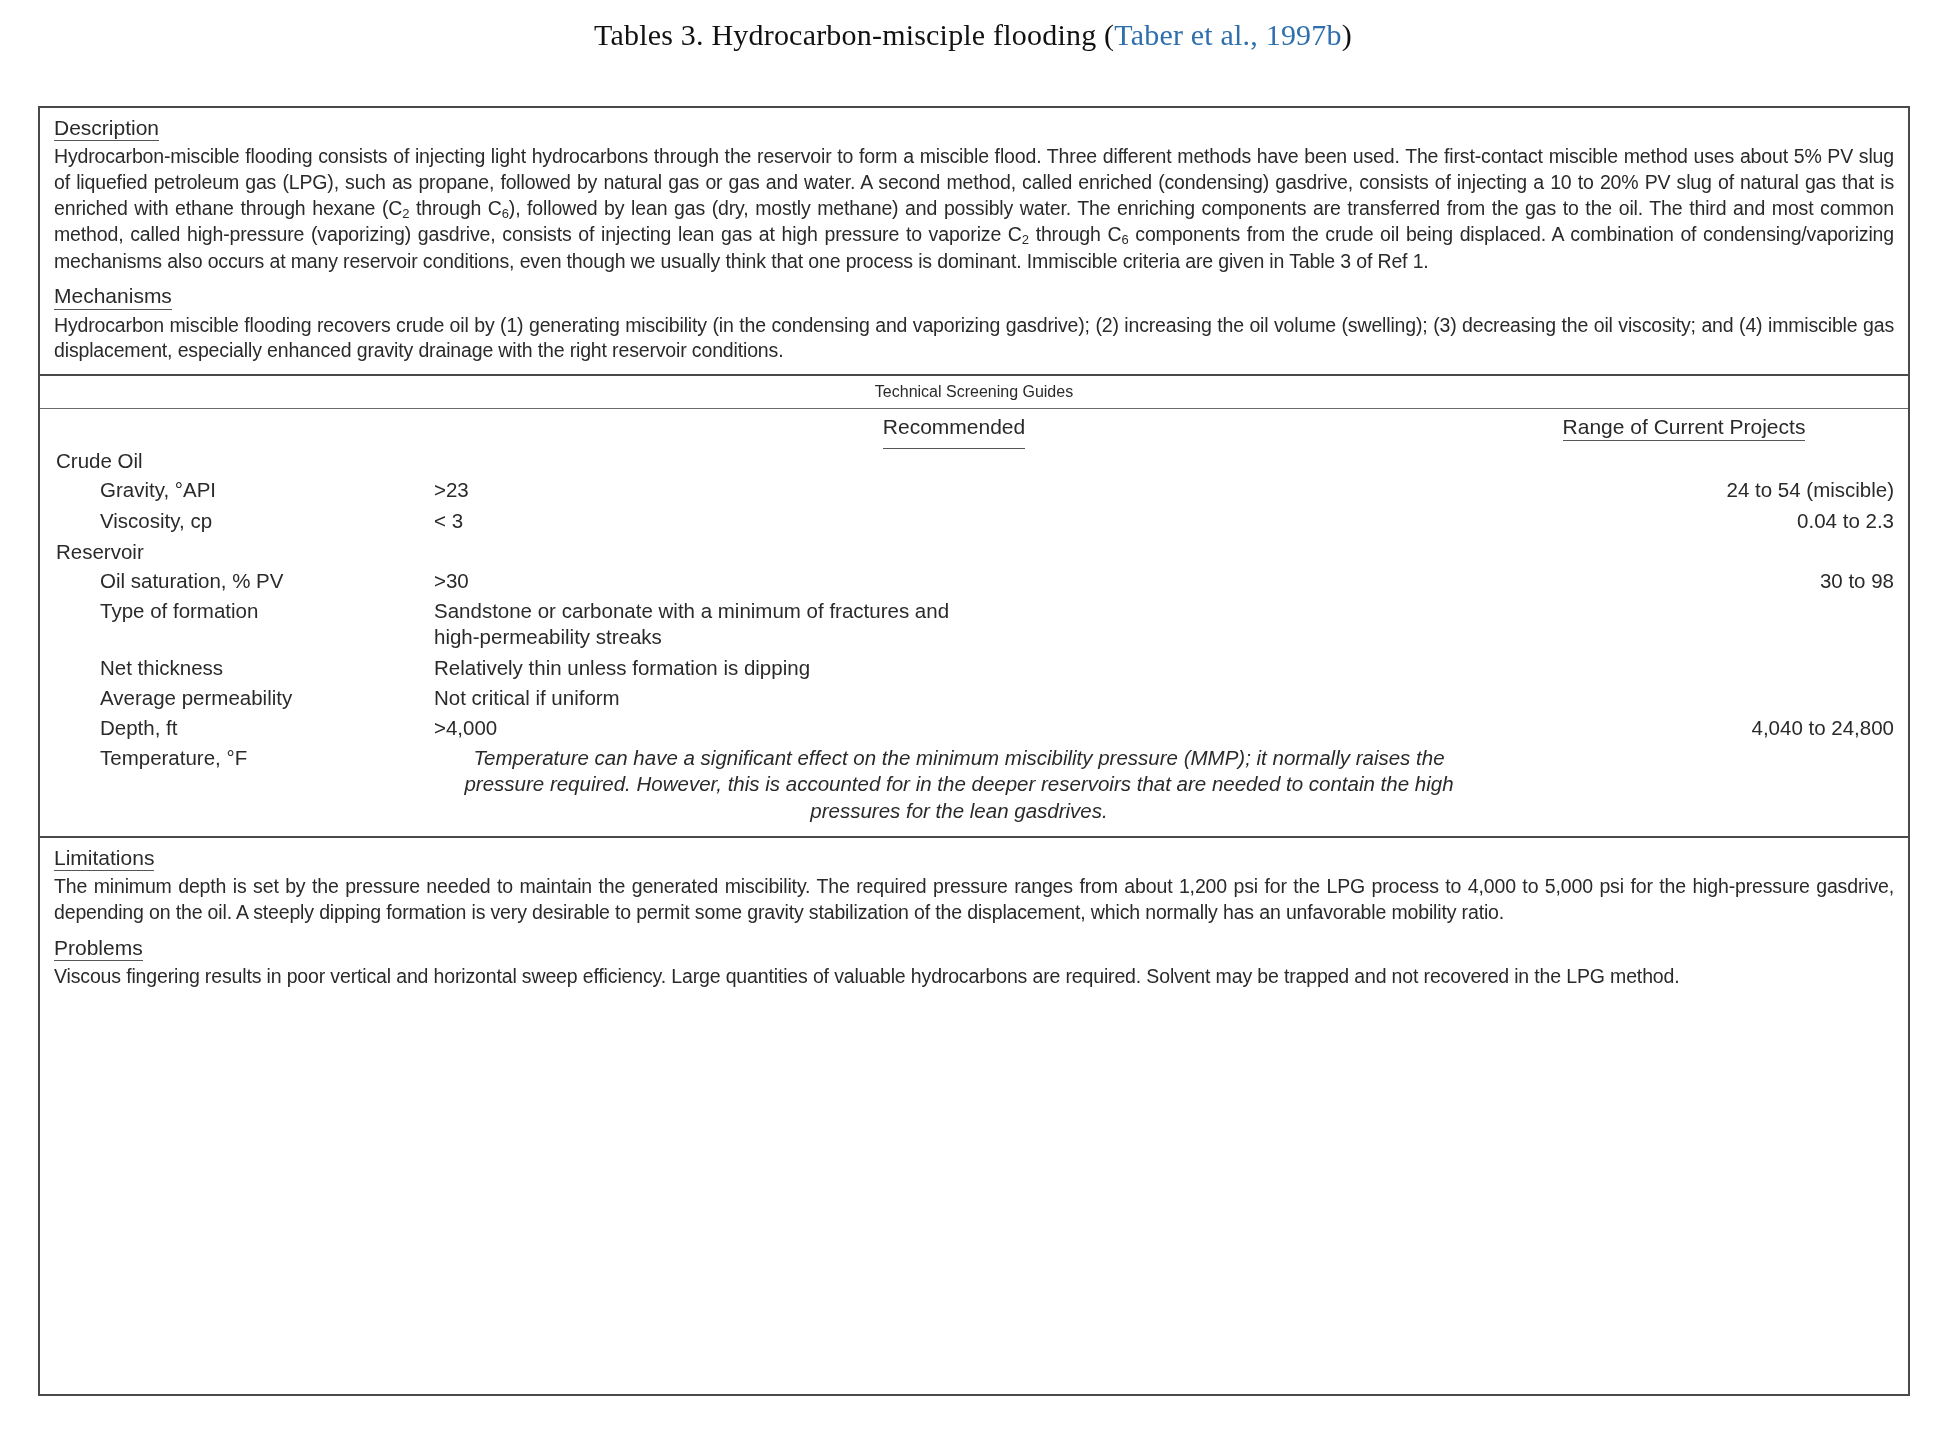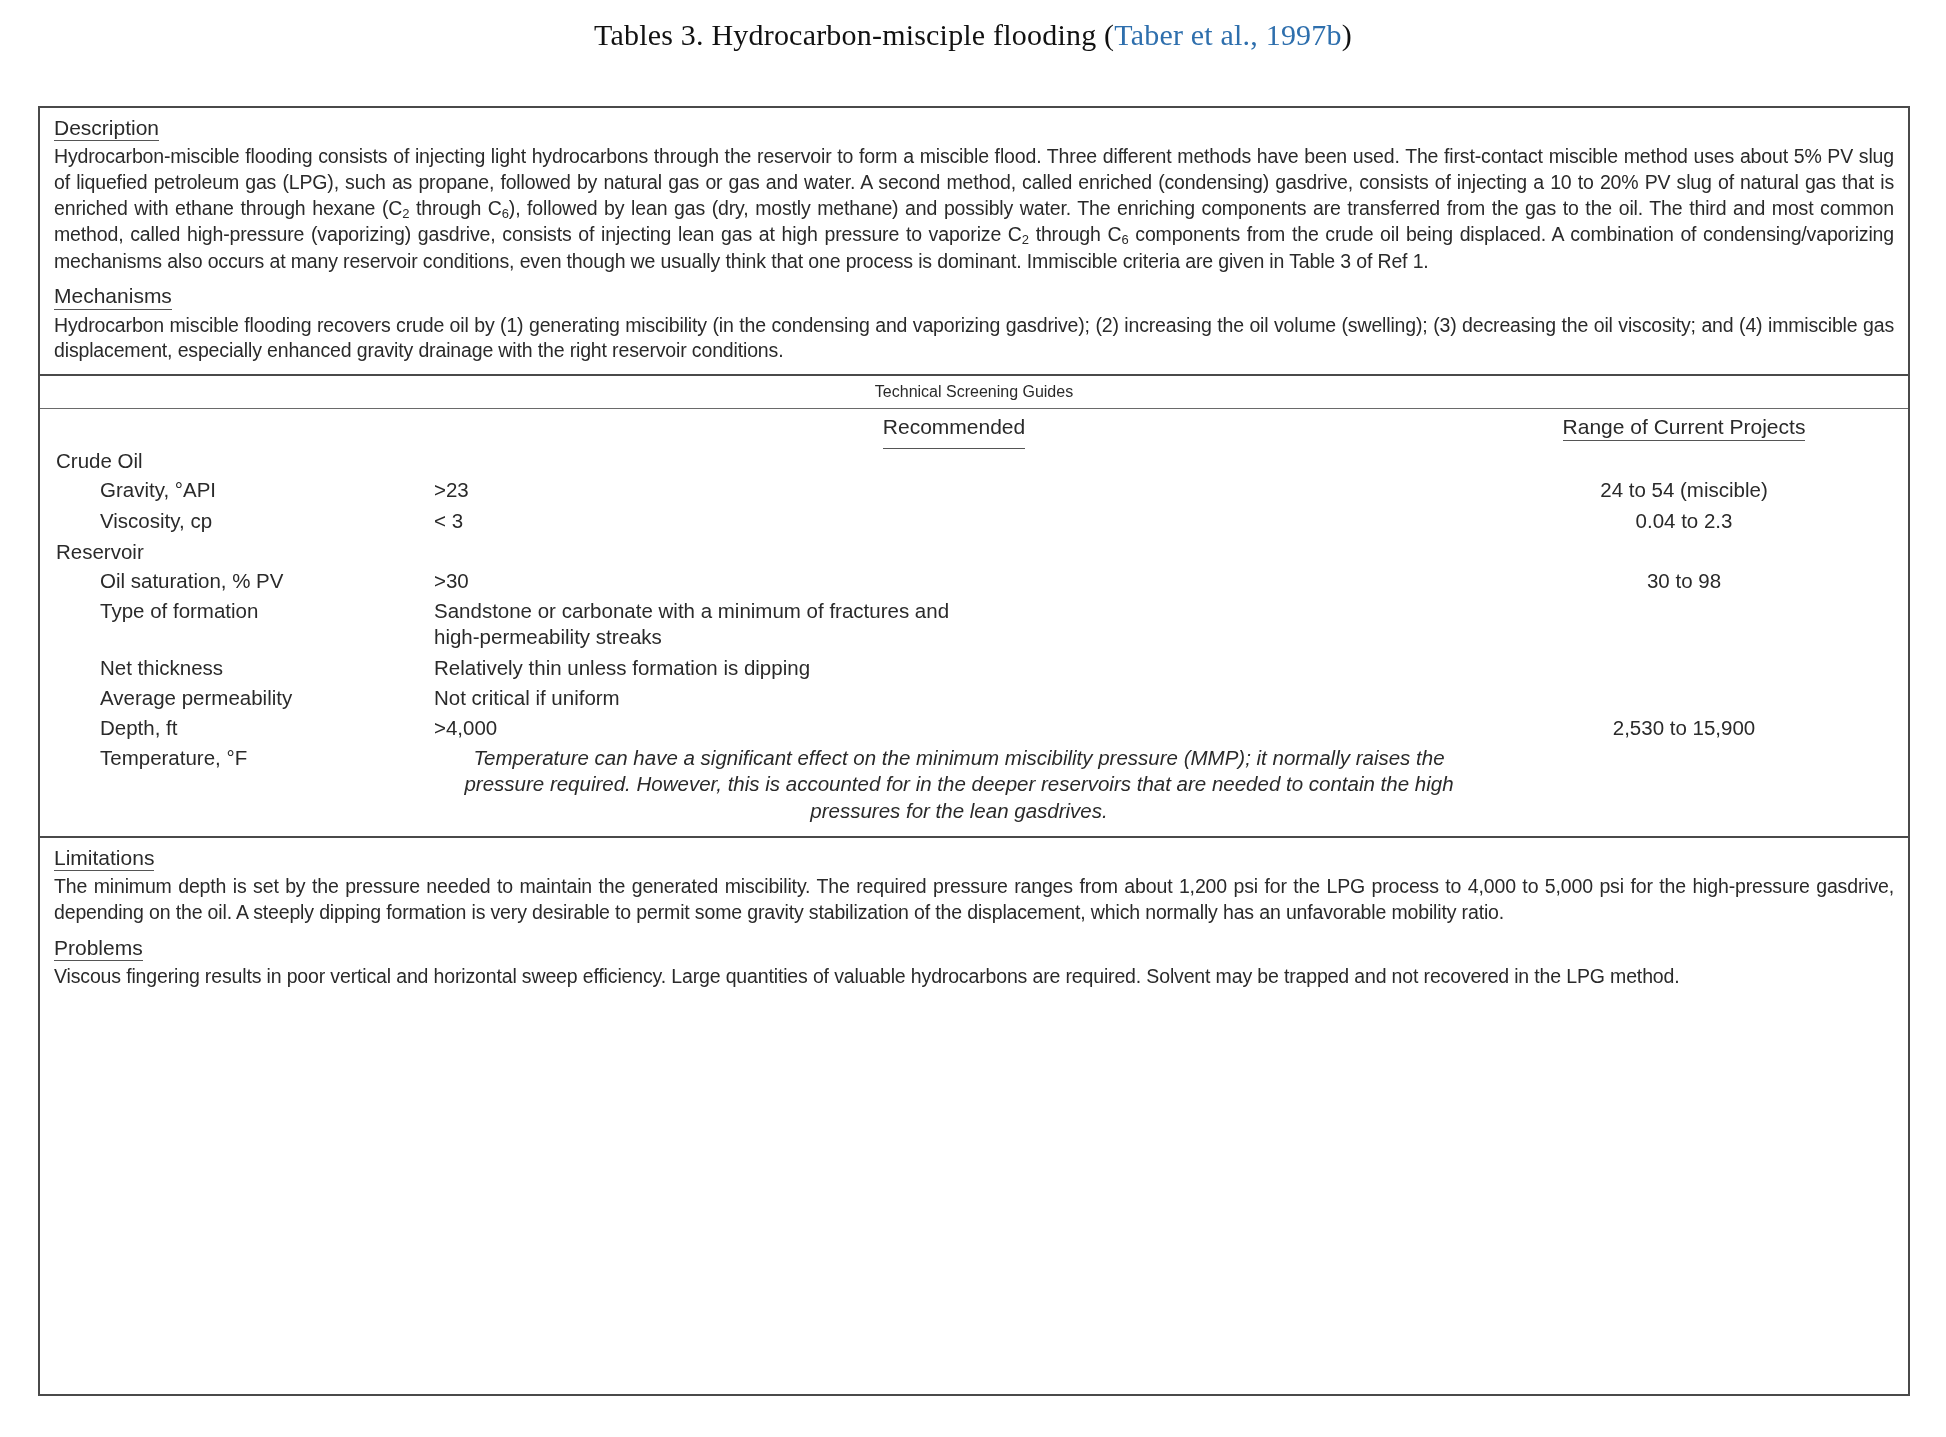--- a/index.html
+++ b/index.html
@@ -134,21 +134,21 @@
     flex: 1;
     white-space: pre-line;
   }
   .row .rec.left {
     text-align: center;
     padding-left: 10px;
     font-style: italic;
   }
   .row .range {
     width: 420px;
-    text-align: center;
+    text-align: right;
   }
   .bottom-rule {
     border-top: 2px solid #4a4a4a;
     margin-top: 12px;
   }
   .limit-sec {
     padding: 0 14px;
   }
 </style>
 </head>
@@ -220,21 +220,21 @@
         <div class="range"></div>
       </div>
       <div class="row">
         <div class="label">Average permeability</div>
         <div class="rec">Not critical if uniform</div>
         <div class="range"></div>
       </div>
       <div class="row">
         <div class="label">Depth, ft</div>
         <div class="rec">&gt;4,000</div>
-        <div class="range">2,530 to 15,900</div>
+        <div class="range">4,040 to 24,800</div>
       </div>
       <div class="row">
         <div class="label">Temperature, °F</div>
         <div class="rec left">Temperature can have a significant effect on the minimum miscibility pressure (MMP); it normally raises the pressure required. However, this is accounted for in the deeper reservoirs that are needed to contain the high pressures for the lean gasdrives.</div>
         <div class="range"></div>
       </div>
 
     </div>
 
     <div class="bottom-rule"></div>

